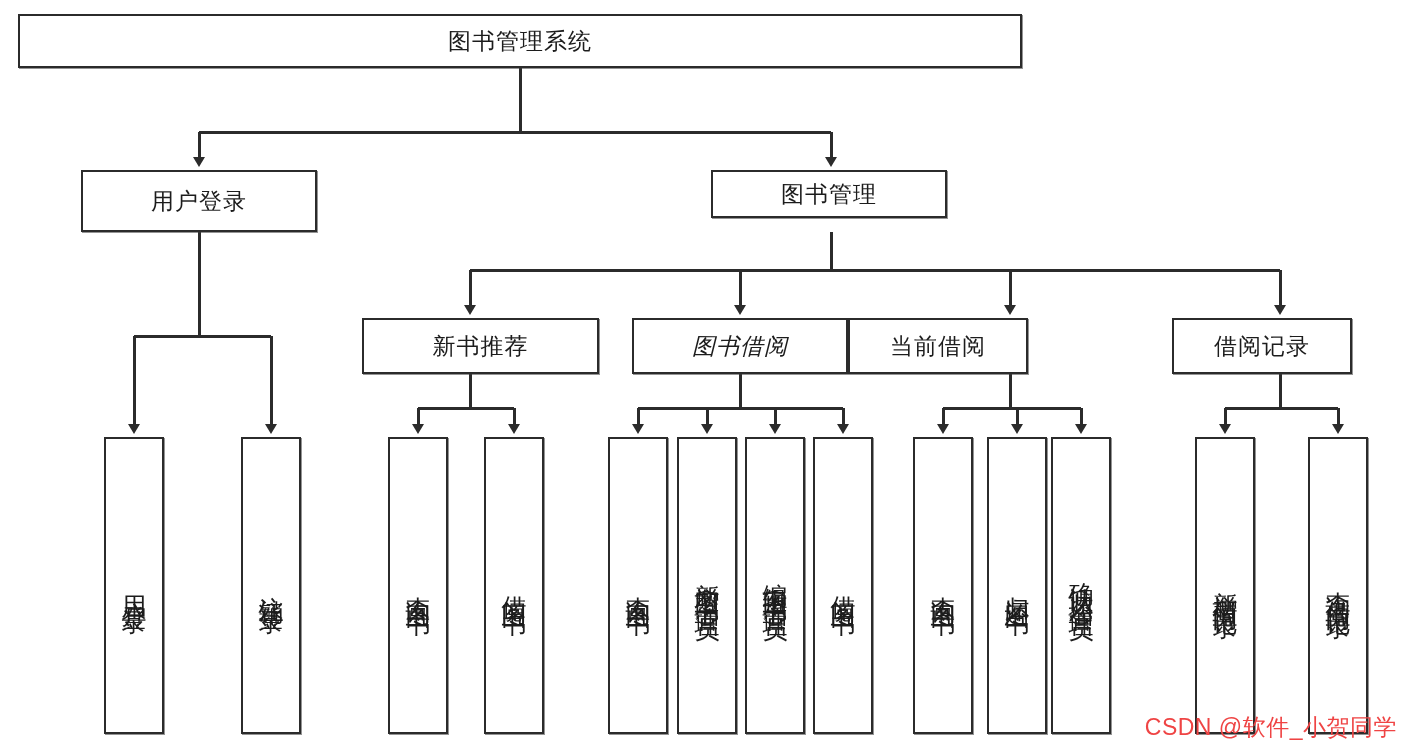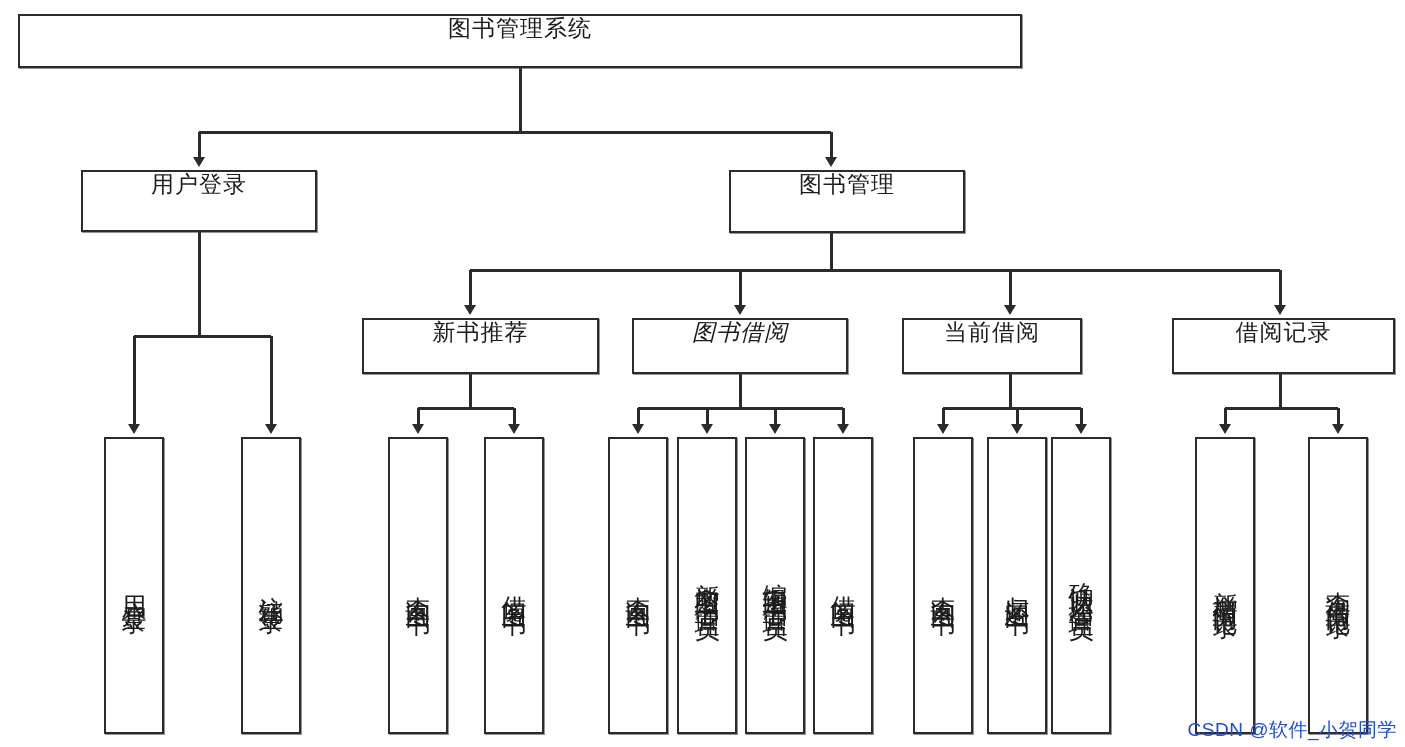--- a/index.html
+++ b/index.html
@@ -23,21 +23,21 @@
     top: 0;
     width: 1405px;
     height: 747px;
   }
   .node {
     position: absolute;
     box-sizing: border-box;
     border: 2px solid #2b2b2b;
     background: #ffffff;
     display: flex;
-    align-items: flex-start;
+    align-items: center;
     justify-content: center;
     color: #1c1c1c;
     box-shadow: 1px 1px 0 rgba(60,60,60,0.55);
   }
   .node .label {
     display: block;
     text-align: center;
     line-height: 1.08;
     color: #1c1c1c;
   }
@@ -54,22 +54,22 @@
     text-orientation: upright;
     font-size: 25px;
     letter-spacing: 5px;
     line-height: 1;
     white-space: nowrap;
   }
   #watermark {
     position: absolute;
     right: 8px;
     bottom: 4px;
-    font-size: 19px;
-    color: #1d4ed8;
+    font-size: 23px;
+    color: #ef4444;
     white-space: nowrap;
     letter-spacing: 0.5px;
   }
 </style>
 </head>
 <body>
 
 <div id="canvas">
 
   <svg id="wires" viewBox="0 0 1405 747" xmlns="http://www.w3.org/2000/svg">
@@ -122,34 +122,34 @@
     </g>
   </svg>
 
   <div class="node horiz" style="left: 18px; top: 14px; width: 1004px; height: 54px;">
     <span class="label">图书管理系统</span>
   </div>
 
   <div class="node horiz" style="left: 81px; top: 170px; width: 236px; height: 62px;">
     <span class="label">用户登录</span>
   </div>
-  <div class="node horiz" style="left: 711px; top: 170px; width: 236px; height: 63px; margin-left: 18px;">
+  <div class="node horiz" style="left: 711px; top: 170px; width: 236px; height: 48px;">
     <span class="label">图书管理</span>
   </div>
 
   <div class="node horiz" style="left: 362px; top: 318px; width: 237px; height: 56px;">
     <span class="label">新书推荐</span>
   </div>
   <div class="node horiz" style="left: 632px; top: 318px; width: 216px; height: 56px; font-style: italic;">
     <span class="label">图书借阅</span>
   </div>
-  <div class="node horiz" style="left: 902px; top: 318px; width: 180px; height: 56px;">
+  <div class="node horiz" style="left: 848px; top: 318px; width: 180px; height: 56px;">
     <span class="label">当前借阅</span>
   </div>
-  <div class="node horiz" style="left: 1172px; top: 318px; width: 223px; height: 56px;">
+  <div class="node horiz" style="left: 1172px; top: 318px; width: 180px; height: 56px;">
     <span class="label">借阅记录</span>
   </div>
 
   <div class="node vert" style="left: 104px; top: 437px; width: 60px; height: 297px;">
     <span class="label">用户登录</span>
   </div>
   <div class="node vert" style="left: 241px; top: 437px; width: 60px; height: 297px;">
     <span class="label">注销登录</span>
   </div>
   <div class="node vert" style="left: 388px; top: 437px; width: 60px; height: 297px;">

